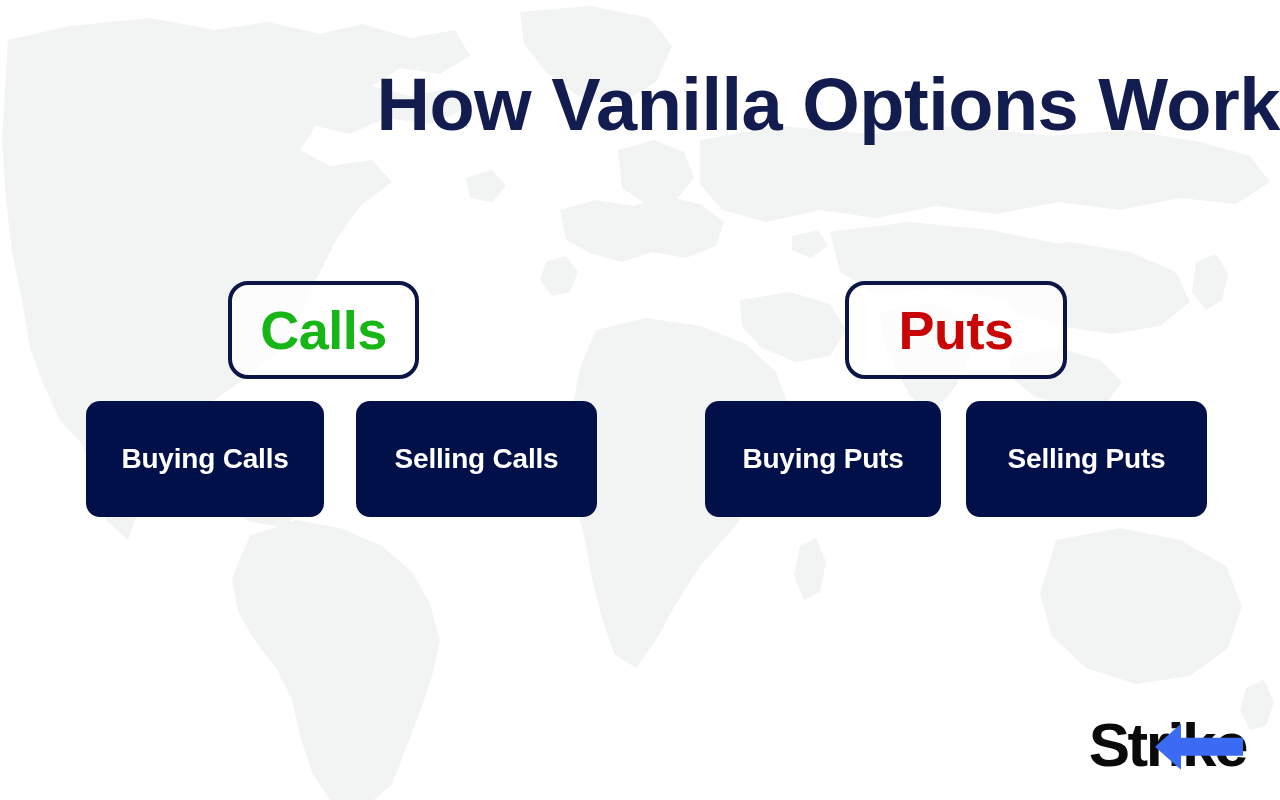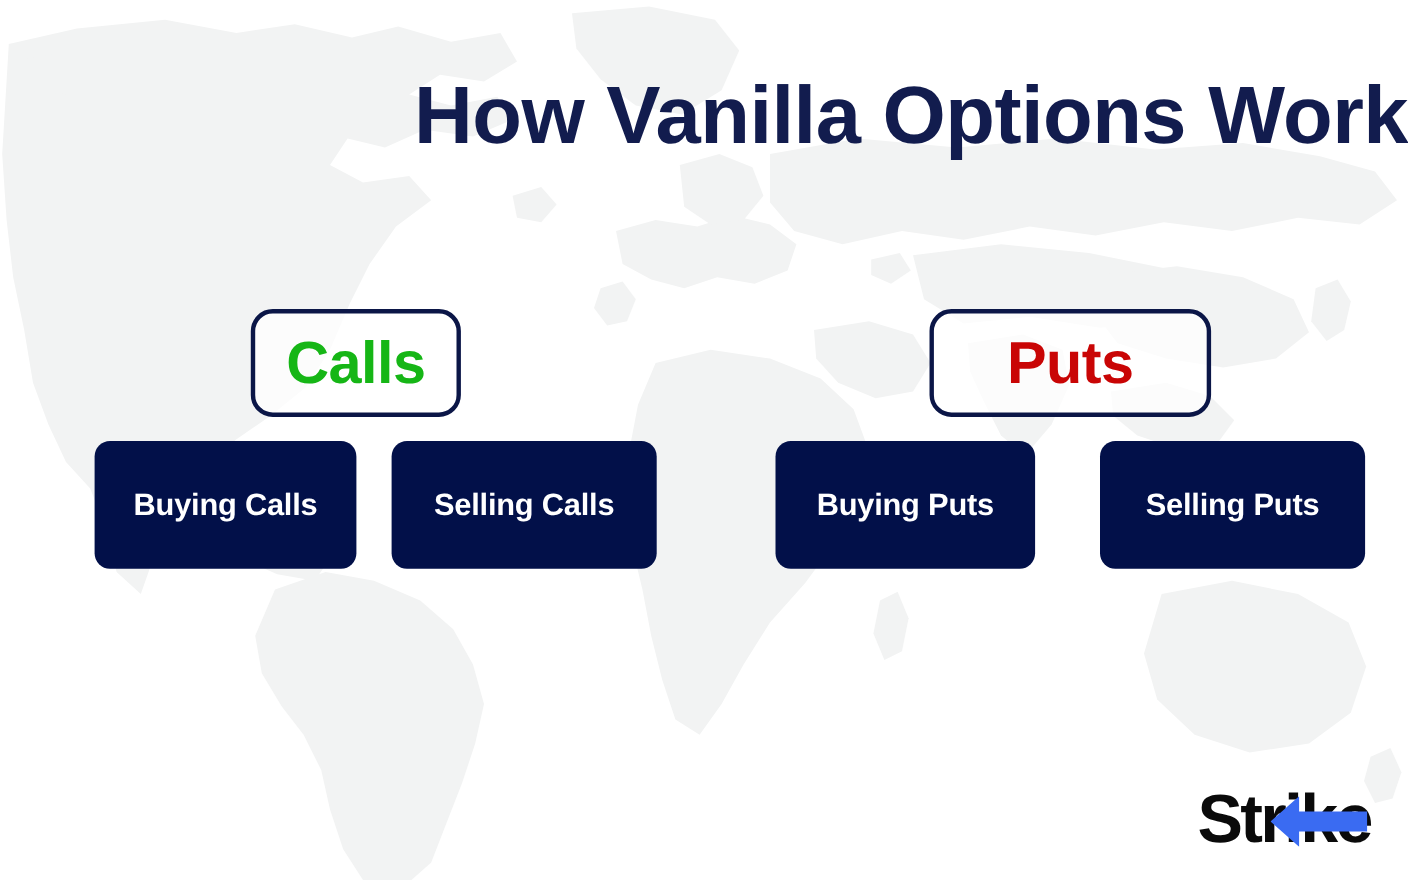--- a/index.html
+++ b/index.html
@@ -62,21 +62,21 @@
   .category-label {
     font-size:54px;
     font-weight:900;
     line-height:1;
     letter-spacing:-0.5px;
   }
 
   #category-box-calls { left:228px; top:281px; width:191px; height:98px; }
   #category-label-calls { color:#16b616; }
 
-  #category-box-puts { left:845px; top:281px; width:256px; height:98px; }
+  #category-box-puts { left:845px; top:281px; width:222px; height:98px; }
   #category-label-puts { color:#c90505; }
 
   
   .action-box {
     position:absolute;
     background:#021049;
     border-radius:14px;
     display:flex;
     align-items:center;
     justify-content:center;
@@ -86,21 +86,21 @@
     font-size:28px;
     font-weight:700;
     line-height:1;
     letter-spacing:-0.2px;
     white-space:nowrap;
   }
 
   #action-box-buying-calls  { left:86px;  top:401px; width:238px; height:116px; }
   #action-box-selling-calls { left:356px; top:401px; width:241px; height:116px; }
   #action-box-buying-puts   { left:705px; top:401px; width:236px; height:116px; }
-  #action-box-selling-puts  { left:1000px; top:401px; width:241px; height:116px;text-align:right; }
+  #action-box-selling-puts  { left:966px; top:401px; width:241px; height:116px;text-align:right; }
 
   
   #brand-logo {
     position:absolute;
     right:34px;
     bottom:24px;
     height:70px;
     display:flex;
     align-items:flex-end;
     z-index:3;

